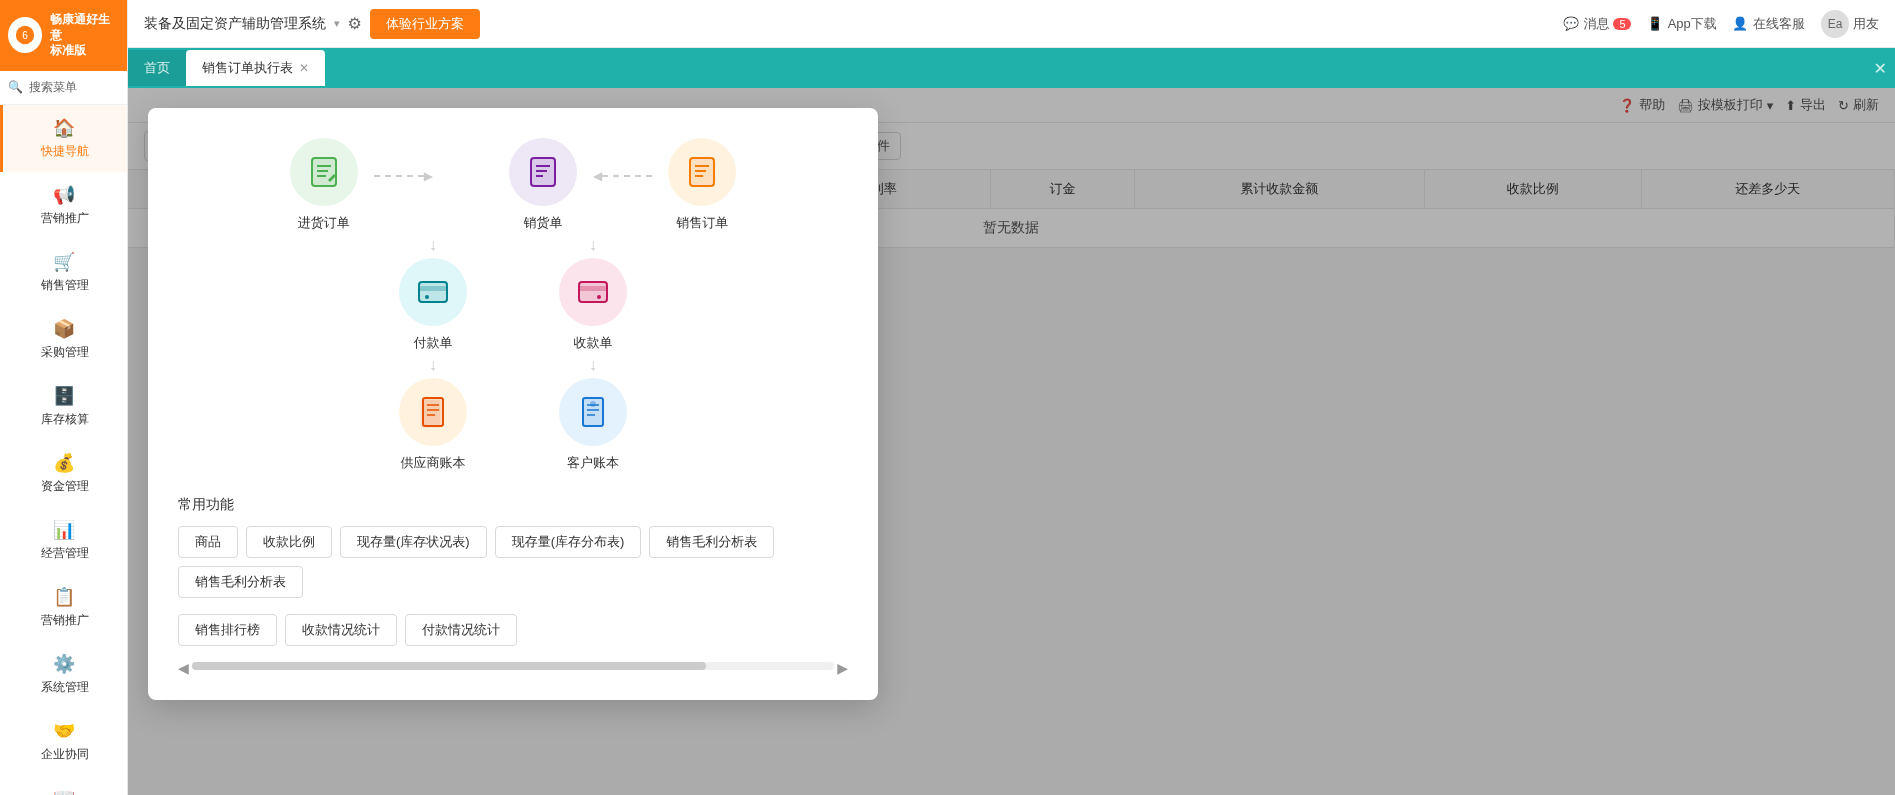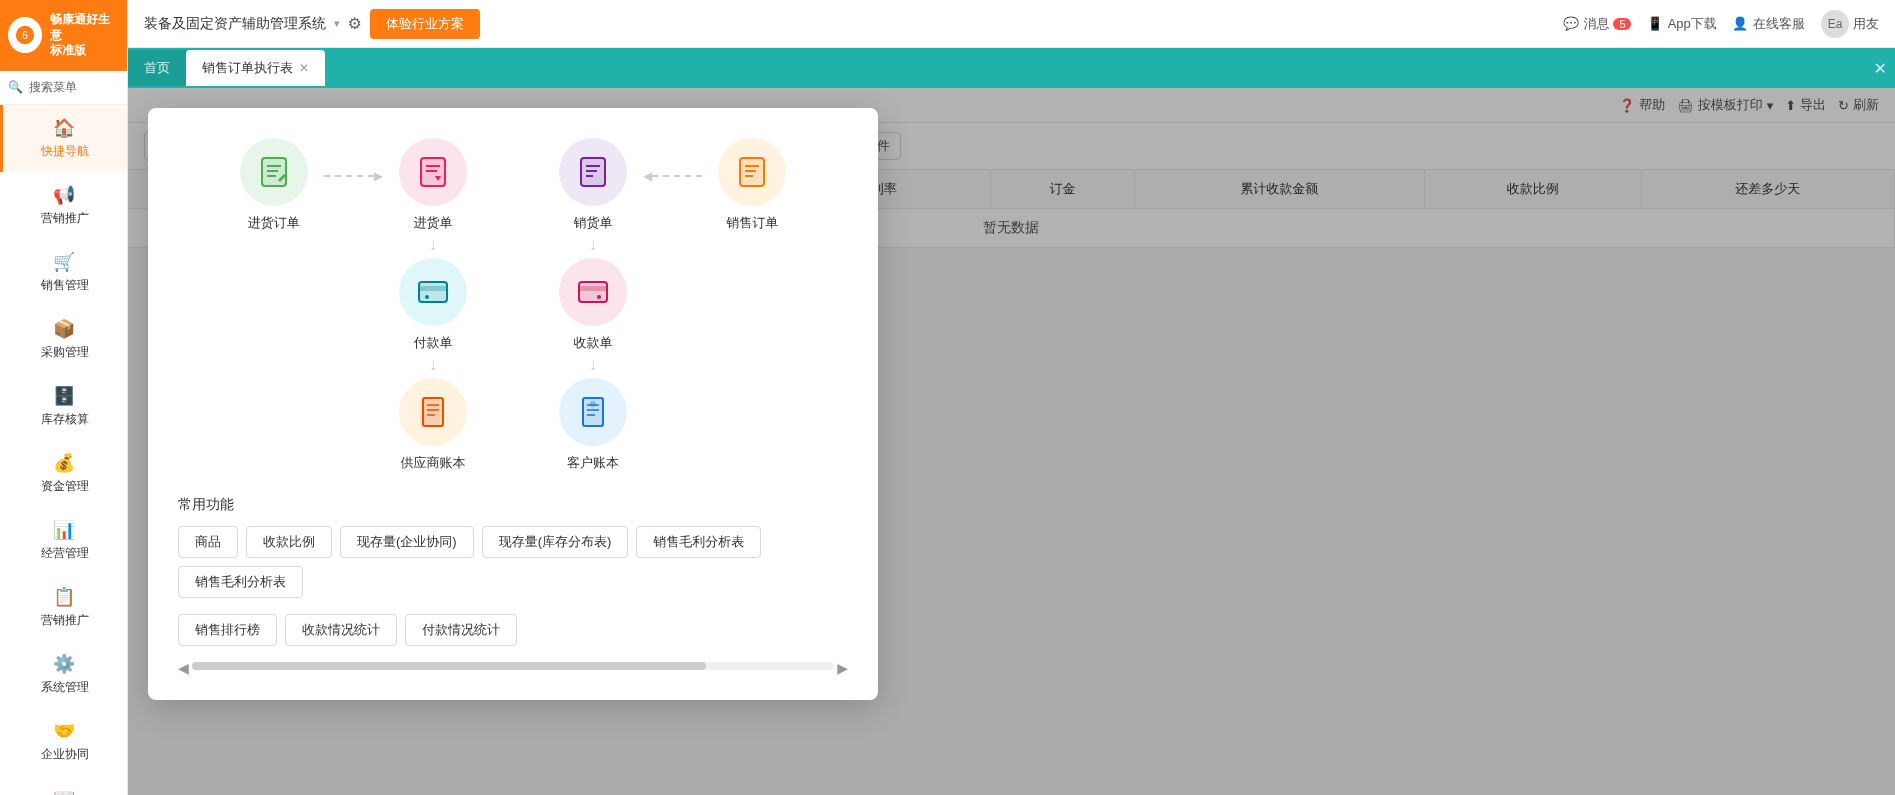--- a/index.html
+++ b/index.html
@@ -284,32 +284,20 @@
                     </svg>
                 </div>
                 <span class="flow-label">进货订单</span>
               </div>
 
               <div style="display:flex; align-items:center; margin-top:-18px; margin-left:0; margin-right:0;">
                 <div style="border-top:2px dashed #ccc; width:50px;"></div>
                 <span style="color:#ccc; font-size:12px;">▶</span>
               </div>
 
-              <div class="flow-item">
-                <div class="flow-circle circle-red">
-                  <svg width="36" height="36" viewBox="0 0 36 36">
-                      <rect x="6" y="4" width="24" height="28" rx="3" fill="#e91e63" opacity="0.15"></rect>
-                      <rect x="6" y="4" width="24" height="28" rx="3" fill="none" stroke="#e91e63" stroke-width="2"></rect>
-                      <line x1="11" y1="12" x2="25" y2="12" stroke="#e91e63" stroke-width="2"></line>
-                      <line x1="11" y1="17" x2="22" y2="17" stroke="#e91e63" stroke-width="2"></line>
-                      <polygon points="20,22 26,22 23,27" fill="#e91e63"></polygon>
-                    </svg>
-                </div>
-                <span class="flow-label">进货单</span>
-              </div>
 
               <div style="width:60px;"></div>
 
               <div class="flow-item">
                 <div class="flow-circle circle-purple">
                   <svg width="36" height="36" viewBox="0 0 36 36">
                       <rect x="6" y="4" width="24" height="28" rx="3" fill="#7b1fa2" opacity="0.15"></rect>
                       <rect x="6" y="4" width="24" height="28" rx="3" fill="none" stroke="#7b1fa2" stroke-width="2"></rect>
                       <line x1="11" y1="12" x2="25" y2="12" stroke="#7b1fa2" stroke-width="2"></line>
                       <line x1="11" y1="17" x2="22" y2="17" stroke="#7b1fa2" stroke-width="2"></line>
@@ -430,21 +418,21 @@
               </div>
             </div>
 
           </div>
 
           <div class="common-func">
             <div class="common-func-title">常用功能</div>
             <div class="func-buttons">
               <button class="func-btn">商品</button>
               <button class="func-btn">收款比例</button>
-              <button class="func-btn">现存量(企业协同)</button>
+              <button class="func-btn">现存量(库存状况表)</button>
               <button class="func-btn">现存量(库存分布表)</button>
               <button class="func-btn">销售毛利分析表</button>
               <button class="func-btn">销售毛利分析表</button>
             </div>
             <div class="func-buttons" style="margin-top:16px;">
               <button class="func-btn">销售排行榜</button>
               <button class="func-btn">收款情况统计</button>
               <button class="func-btn">付款情况统计</button>
             </div>
           </div>

